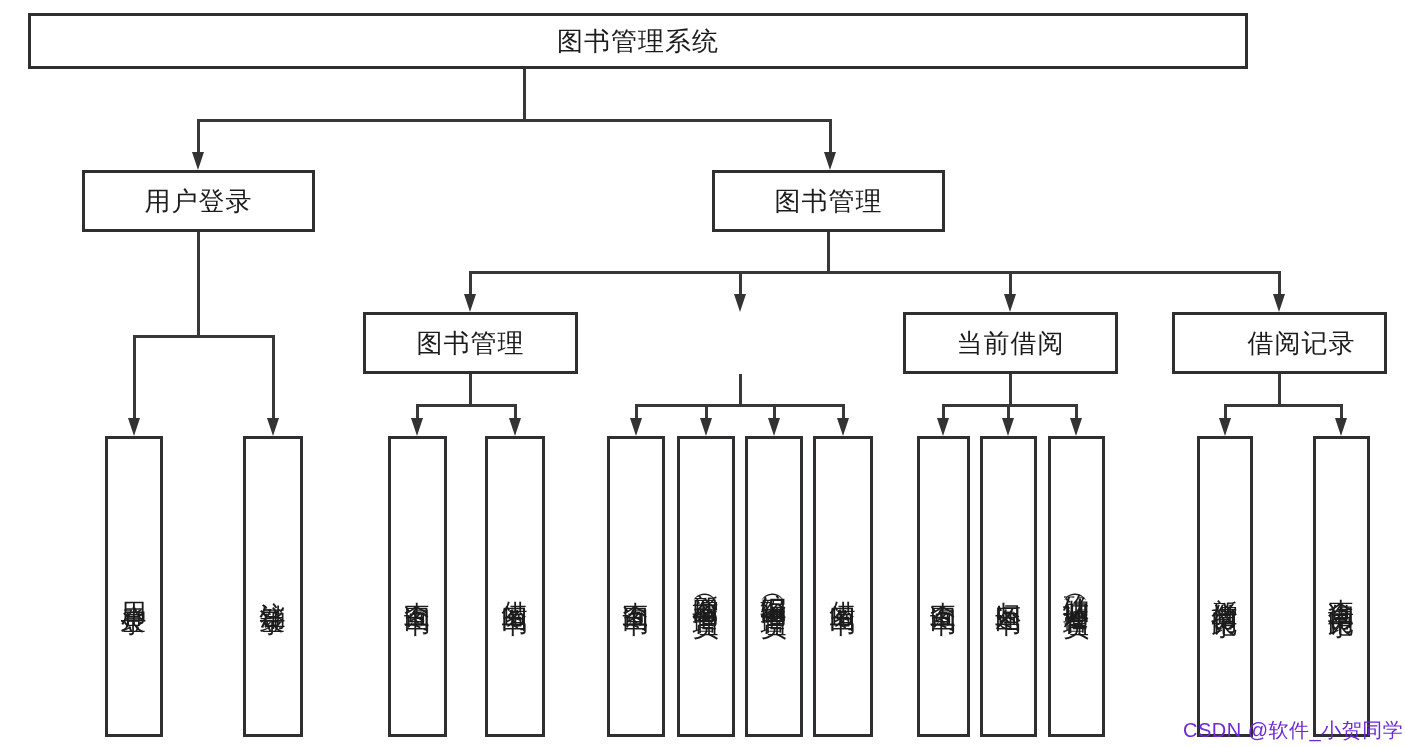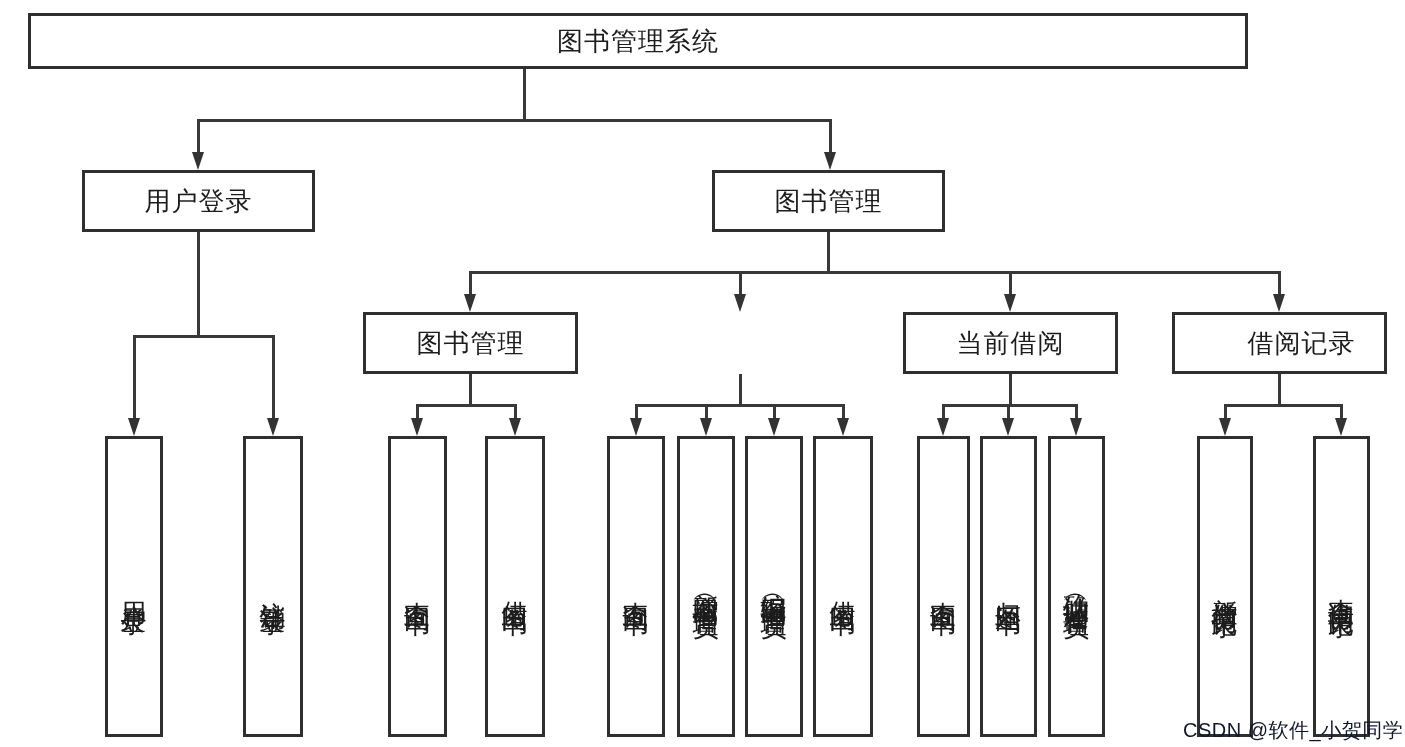--- a/index.html
+++ b/index.html
@@ -48,21 +48,21 @@
   .ah{
     position:absolute;width:0;height:0;z-index:1;
     border-left:6px solid transparent;
     border-right:6px solid transparent;
     border-top:18px solid #333333;
   }
   .watermark{
     position:absolute;
     left:1183px;top:717px;
     font-size:20px;
-    color:#0f172a;
+    color:#6d28d9;
     letter-spacing:0.5px;
     z-index:5;
     white-space:nowrap;
   }
 </style>
 </head>
 <body>
 
 <div class="canvas">
 

